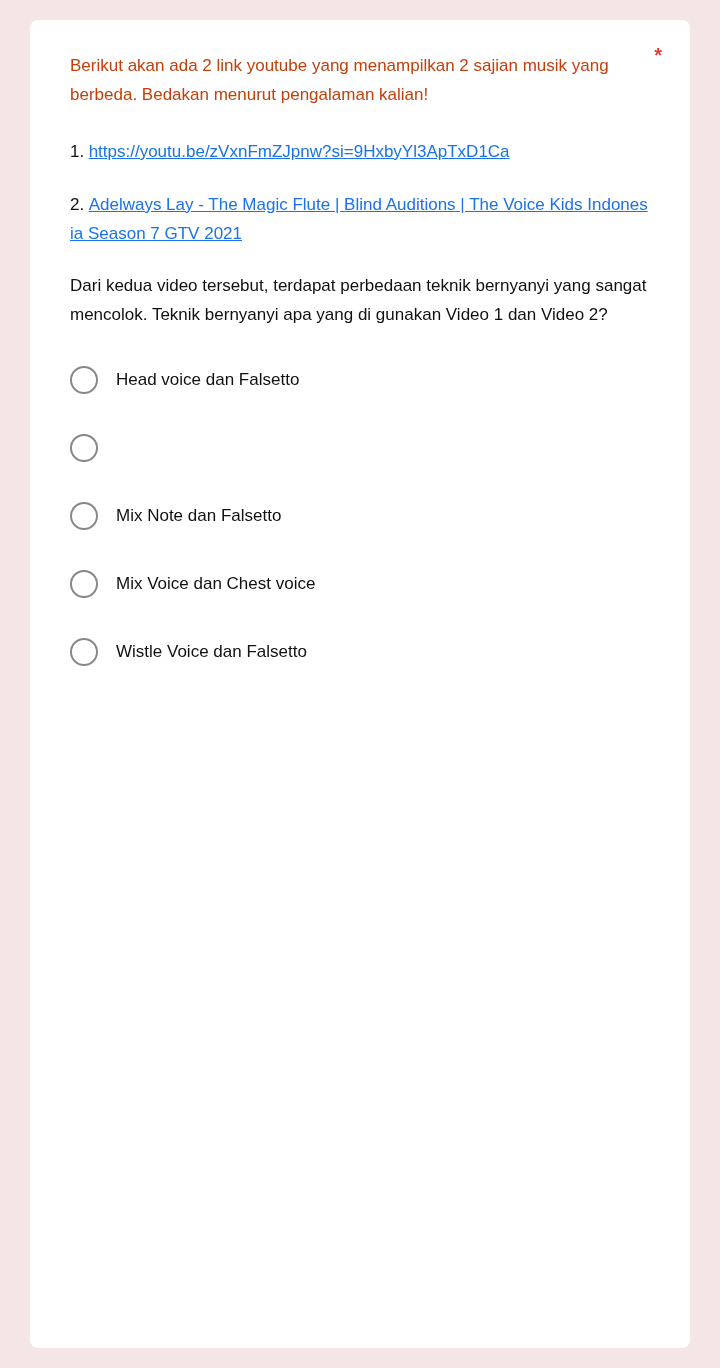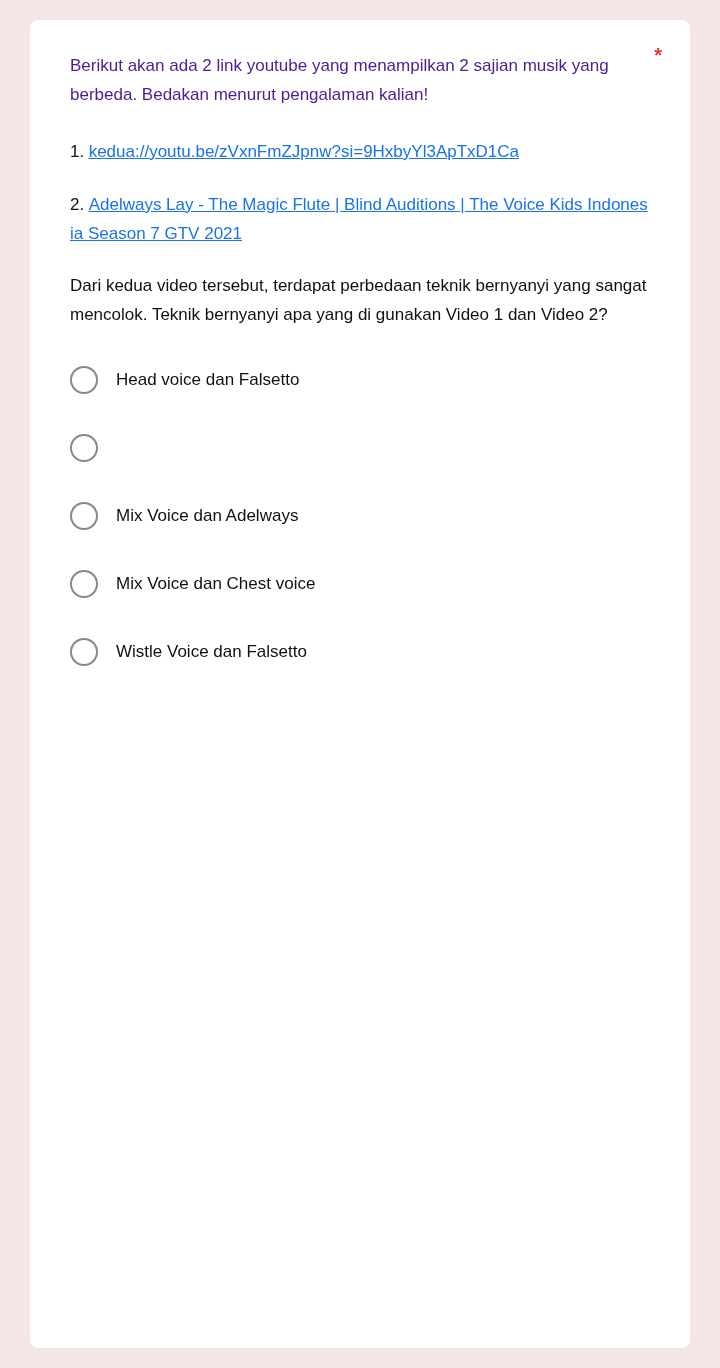--- a/index.html
+++ b/index.html
@@ -51,21 +51,21 @@
     .note-text {
       font-size: 17px;
       font-weight: 900;
       font-style: italic;
       color: #111;
       line-height: 1.65;
     }
 
     .body-text {
       font-size: 17px;
-      color: #4c1d95;
+      color: #c2410c;
       line-height: 1.7;
       margin-bottom: 28px;
     }
 
     .link-item {
       margin-bottom: 24px;
     }
 
     .link-item .link-number {
       font-size: 17px;
@@ -122,41 +122,41 @@
 <body>
 
 <div class="card">
   <span class="required-star">*</span>
 
 
   <p class="body-text">Berikut akan ada 2 link youtube yang menampilkan 2 sajian musik yang berbeda. Bedakan menurut pengalaman kalian!</p>
 
   <div class="link-item">
     <span class="link-number">1.</span>
-    <a href="#">kedua://youtu.be/zVxnFmZJpnw?si=9HxbyYl3ApTxD1Ca</a>
+    <a href="#">https://youtu.be/zVxnFmZJpnw?si=9HxbyYl3ApTxD1Ca</a>
   </div>
 
   <div class="link-item">
     <span class="link-number">2.</span>
     <a href="#">Adelways Lay - The Magic Flute | Blind Auditions | The Voice Kids Indonesia Season 7 GTV 2021</a>
   </div>
 
   <p class="question-text">Dari kedua video tersebut, terdapat perbedaan teknik bernyanyi yang sangat mencolok. Teknik bernyanyi apa yang di gunakan Video 1 dan Video 2?</p>
 
   <ul class="options-list">
     <li class="option-item">
       <span class="radio-circle"></span>
       <span class="option-label">Head voice dan Falsetto</span>
     </li>
     <li class="option-item">
       <span class="radio-circle"></span>
     </li>
     <li class="option-item">
       <span class="radio-circle"></span>
-      <span class="option-label">Mix Voice dan Adelways</span>
+      <span class="option-label">Mix Note dan Falsetto</span>
     </li>
     <li class="option-item">
       <span class="radio-circle"></span>
       <span class="option-label">Mix Voice dan Chest voice</span>
     </li>
     <li class="option-item">
       <span class="radio-circle"></span>
       <span class="option-label">Wistle Voice dan Falsetto</span>
     </li>
   </ul>

